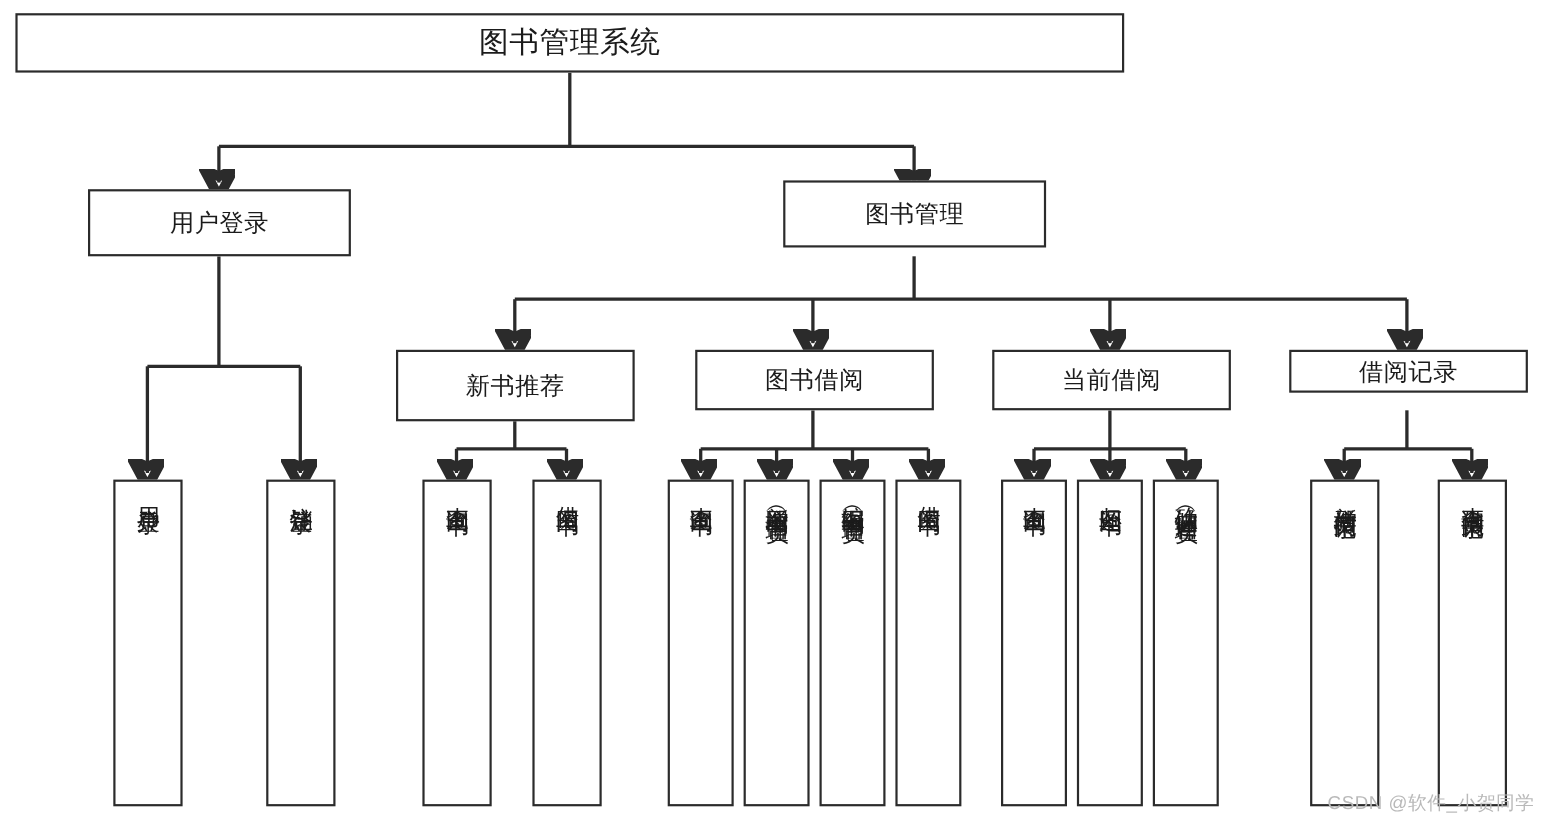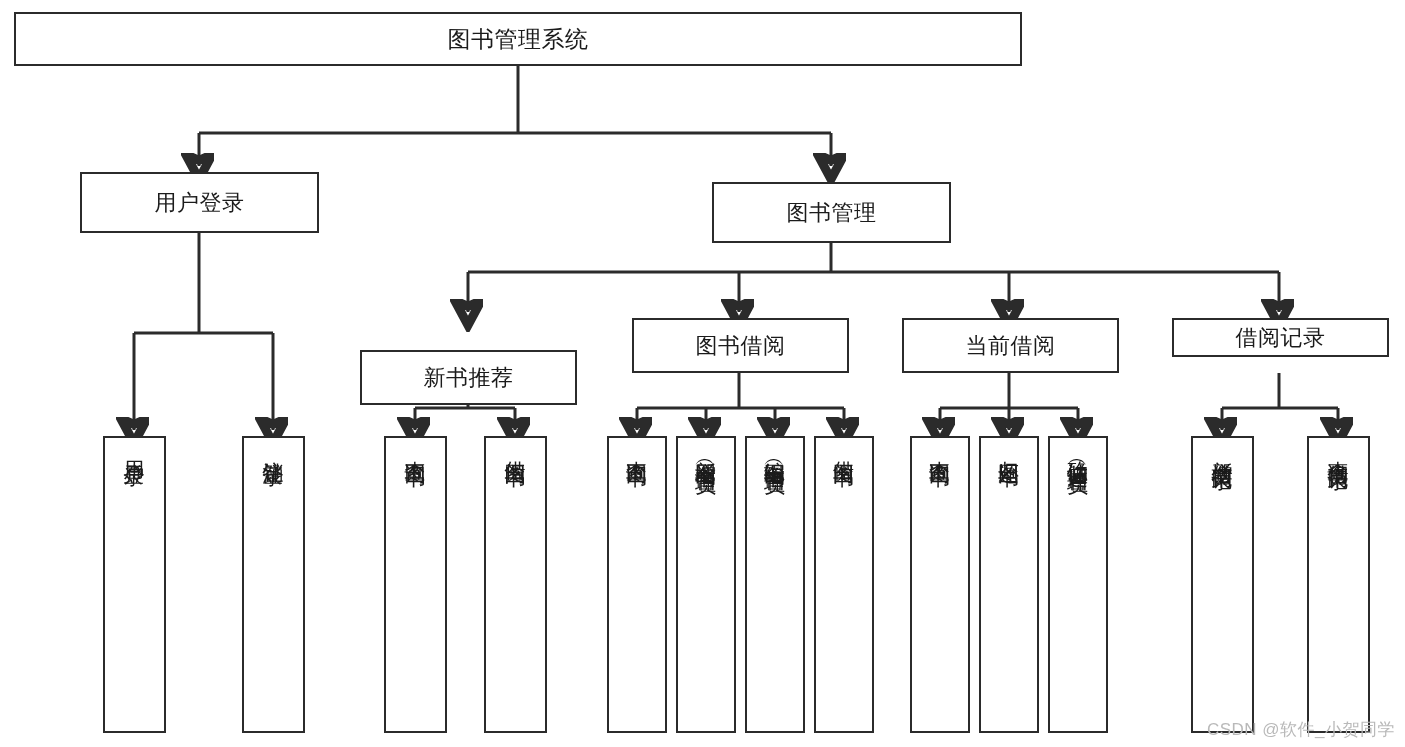--- a/index.html
+++ b/index.html
@@ -27,21 +27,21 @@
     display:block;
     text-align:center;
     line-height:1.15;
     white-space:nowrap;
   }
   
   .node.horiz .label{
     font-size:22px;
     letter-spacing:0.5px;
   }
-  .node.root .label{font-size:23px;}
+  .node.root .label{font-size:27px;}
   
   .node.vert{
     align-items:flex-start;
     justify-content:center;
     padding-top:6px;
   }
   .node.vert .label{
     writing-mode:vertical-rl;
     text-orientation:upright;
     font-size:21px;
@@ -120,25 +120,25 @@
     <line x1="1338" y1="408" x2="1338" y2="430" marker-end="url(#arrow)"></line>
   </svg>
 
   <div class="node horiz root" style="left:14px;top:12px;width:1008px;height:54px;">
     <span class="label">图书管理系统</span>
   </div>
 
   <div class="node horiz" style="left:80px;top:172px;width:239px;height:61px;">
     <span class="label">用户登录</span>
   </div>
-  <div class="node horiz" style="left:712px;top:182px;width:239px;height:61px;justify-content:center;">
+  <div class="node horiz" style="left:712px;top:164px;width:239px;height:61px;justify-content:center;">
     <span class="label">图书管理</span>
   </div>
 
-  <div class="node horiz" style="left:360px;top:318px;width:217px;height:55px;margin-top:32px;">
+  <div class="node horiz" style="left:360px;top:318px;width:217px;height:65px;">
     <span class="label">新书推荐</span>
   </div>
   <div class="node horiz" style="left:902px;top:318px;width:217px;height:55px;">
     <span class="label">当前借阅</span>
   </div>
   <div class="node horiz" style="left:632px;top:318px;width:217px;height:55px;">
     <span class="label">图书借阅</span>
   </div>
   <div class="node horiz" style="left:1172px;top:318px;width:217px;height:39px;">
     <span class="label">借阅记录</span>

